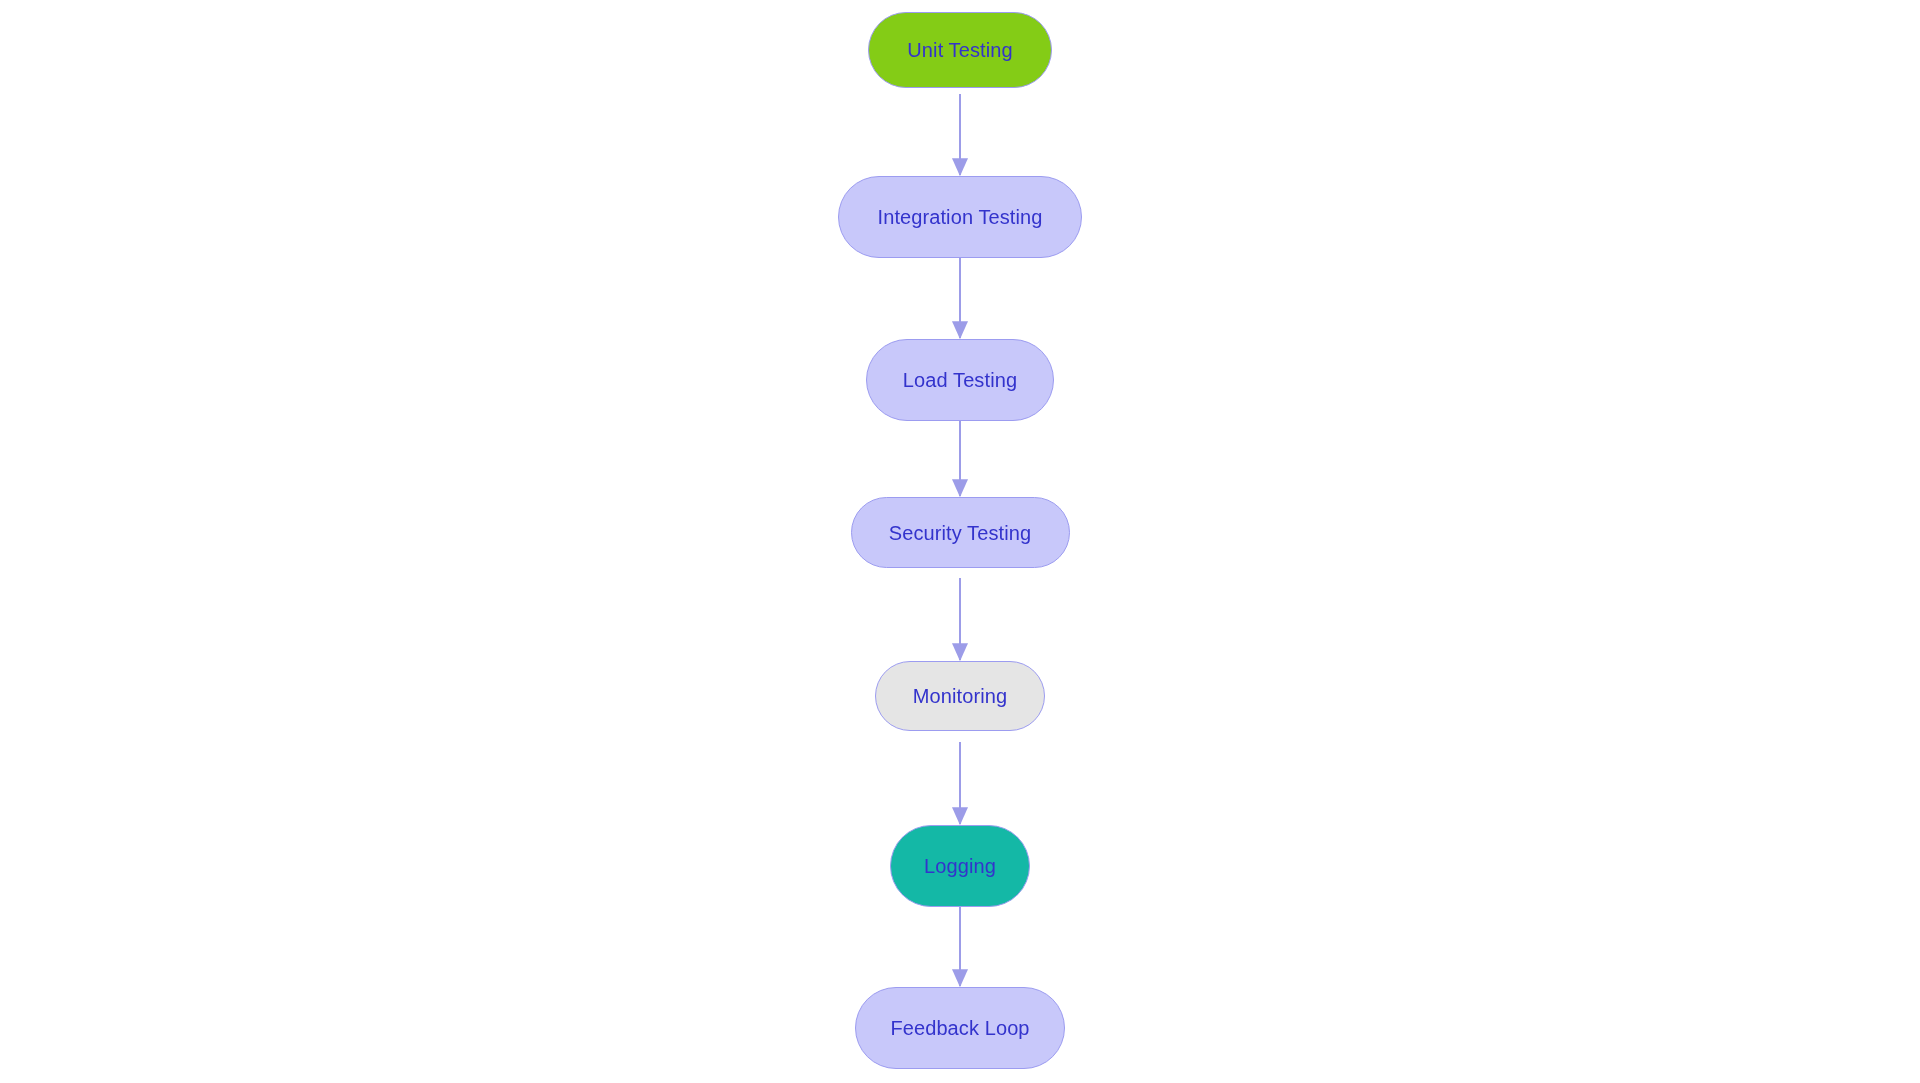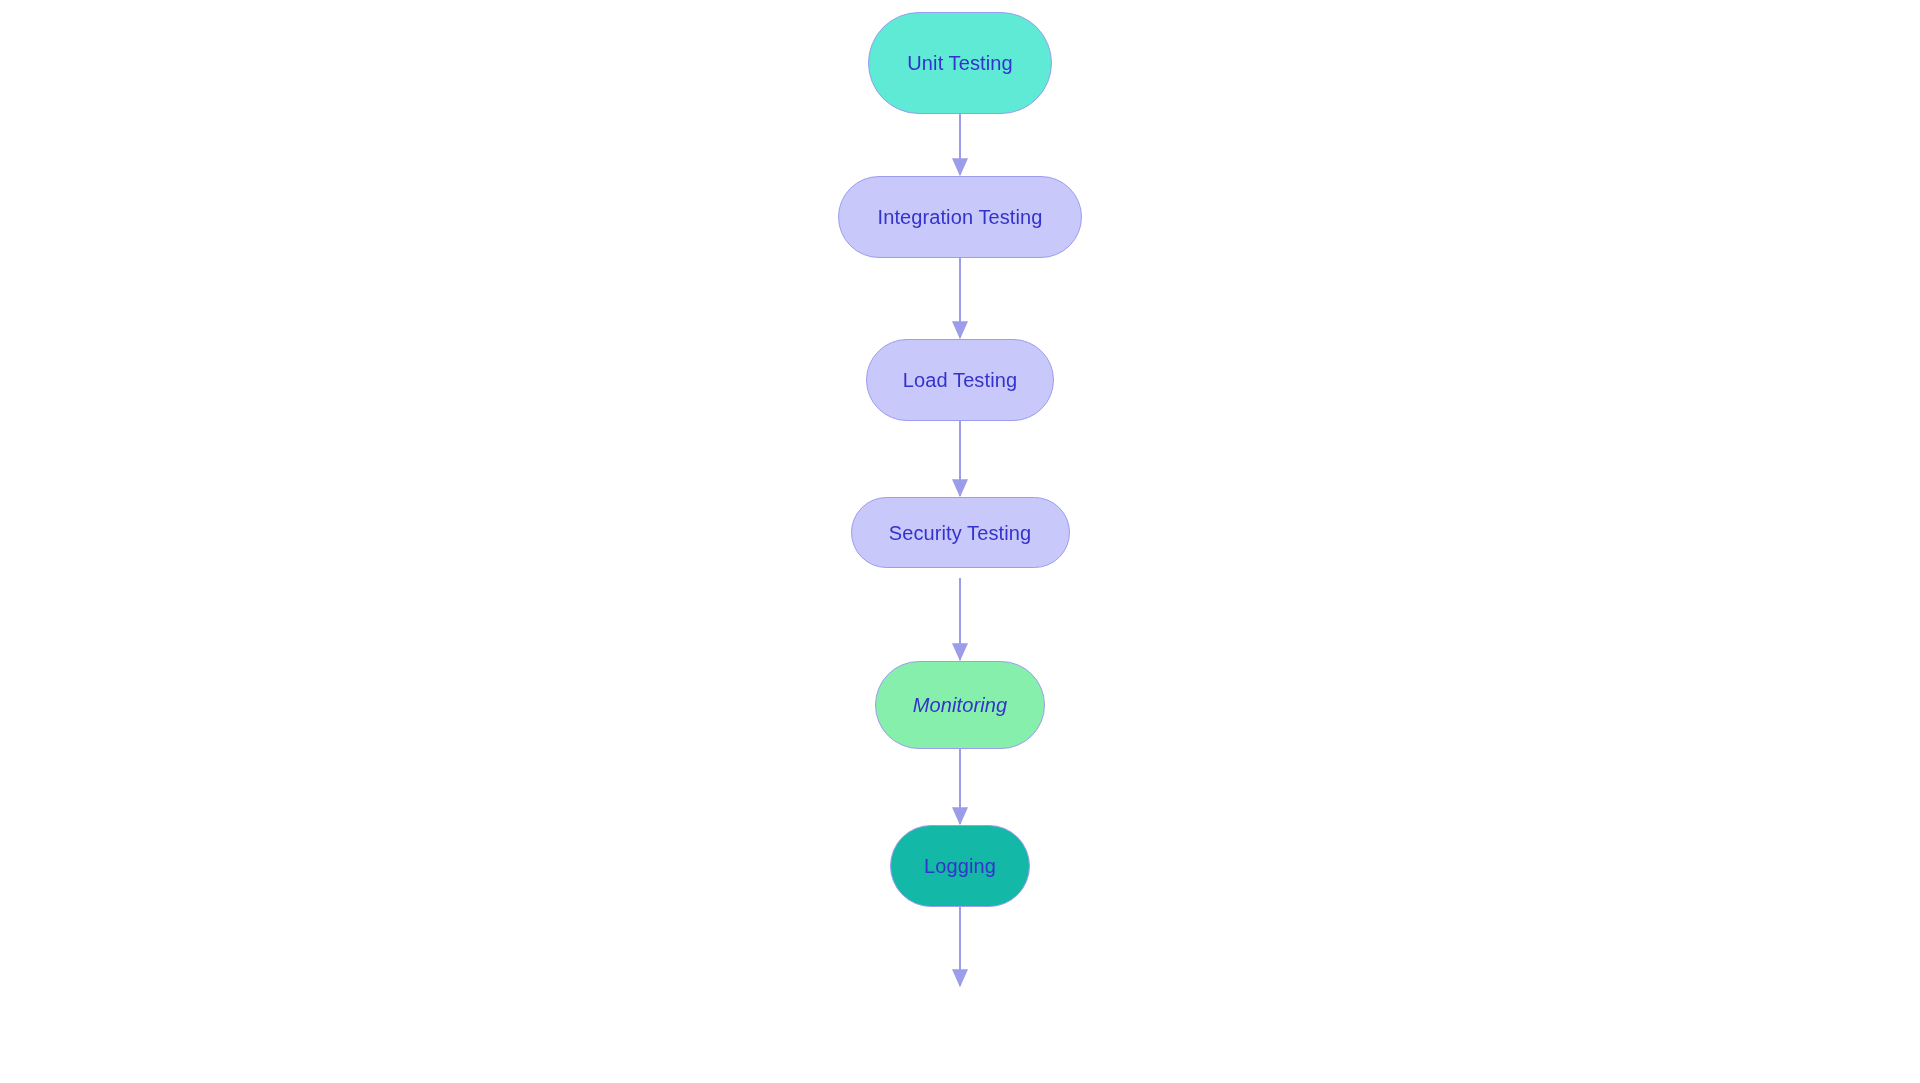--- a/index.html
+++ b/index.html
@@ -74,33 +74,36 @@
         <line x1="960" y1="94" x2="960" y2="175" stroke="#9c9ce8" stroke-width="2" marker-end="url(#arrowhead)"></line>
         <line x1="960" y1="258" x2="960" y2="338" stroke="#9c9ce8" stroke-width="2" marker-end="url(#arrowhead)"></line>
         <line x1="960" y1="421" x2="960" y2="496" stroke="#9c9ce8" stroke-width="2" marker-end="url(#arrowhead)"></line>
         <line x1="960" y1="578" x2="960" y2="660" stroke="#9c9ce8" stroke-width="2" marker-end="url(#arrowhead)"></line>
         <line x1="960" y1="742" x2="960" y2="824" stroke="#9c9ce8" stroke-width="2" marker-end="url(#arrowhead)"></line>
         <line x1="960" y1="906" x2="960" y2="986" stroke="#9c9ce8" stroke-width="2" marker-end="url(#arrowhead)"></line>
       </g>
   </svg>
 
   <div id="node-layer">
-      <div class="node" style="width: 184px; height: 102px; left: 868px; top: 12px; background: #5eead4; border-color: rgb(156, 156, 240); border-width: 1.4px;">
+      <div class="node" style="width: 184px; height: 76px; left: 868px; top: 12px; background: #84cc16; border-color: rgb(156, 156, 240); border-width: 1.4px;">
         <span class="node-label" style="color: rgb(51, 51, 204); font-size: 20px;">Unit Testing</span>
       </div>
       <div class="node" style="width: 188px; height: 82px; left: 866px; top: 339px; background: rgb(200, 200, 250); border-color: rgb(156, 156, 240); border-width: 1.4px;">
         <span class="node-label" style="color: rgb(51, 51, 204); font-size: 20px;">Load Testing</span>
       </div>
       <div class="node" style="width: 244px; height: 82px; left: 838px; top: 176px; background: rgb(200, 200, 250); border-color: rgb(156, 156, 240); border-width: 1.4px;">
         <span class="node-label" style="color: rgb(51, 51, 204); font-size: 20px;">Integration Testing</span>
       </div>
       <div class="node" style="width: 219px; height: 71px; left: 850.5px; top: 497px; background: rgb(200, 200, 250); border-color: rgb(156, 156, 240); border-width: 1.4px;">
         <span class="node-label" style="color: rgb(51, 51, 204); font-size: 20px;">Security Testing</span>
       </div>
-      <div class="node" style="width: 170px; height: 88px; left: 875px; top: 661px; background: #86efac; border-color: rgb(156, 156, 240); border-width: 1.4px; font-style: italic;">
+      <div class="node" style="width: 170px; height: 70px; left: 875px; top: 661px; background: #e5e5e5; border-color: rgb(156, 156, 240); border-width: 1.4px;">
         <span class="node-label" style="color: rgb(51, 51, 204); font-size: 20px;">Monitoring</span>
       </div>
       <div class="node" style="width: 140px; height: 82px; left: 890px; top: 825px; background: #14b8a6; border-color: rgb(156, 156, 240); border-width: 1.4px;">
         <span class="node-label" style="color: rgb(51, 51, 204); font-size: 20px;">Logging</span>
+      </div>
+      <div class="node" style="width: 210px; height: 82px; left: 855px; top: 987px; background: rgb(200, 200, 250); border-color: rgb(156, 156, 240); border-width: 1.4px;">
+        <span class="node-label" style="color: rgb(51, 51, 204); font-size: 20px;">Feedback Loop</span>
       </div>
     </div>
 
 </div>
 
 </body></html>

